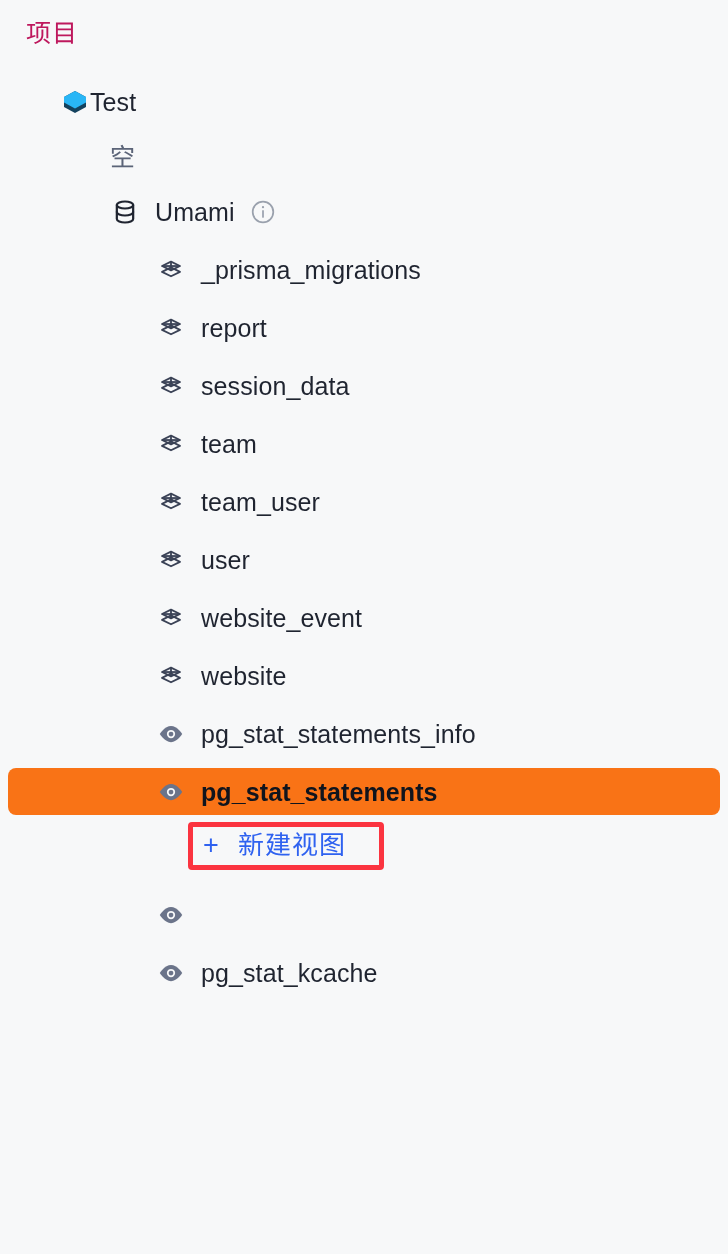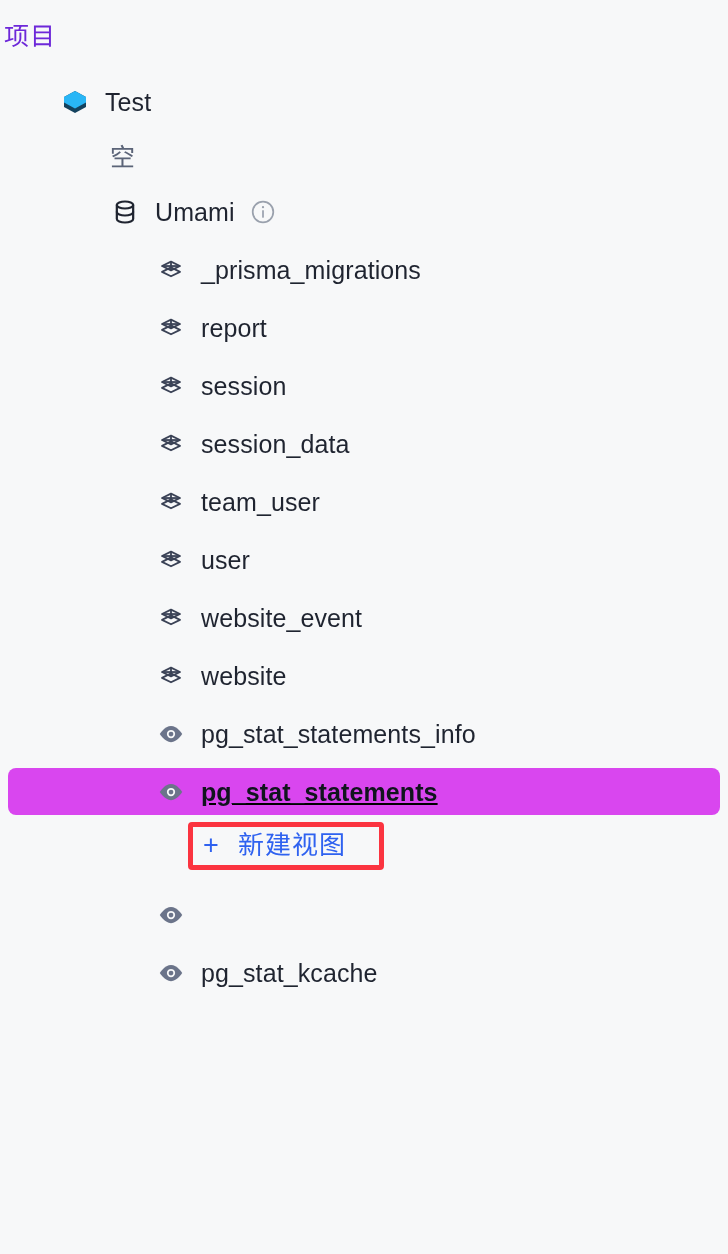--- a/index.html
+++ b/index.html
@@ -22,26 +22,27 @@
     width: 728px;
     height: 1254px;
     background: #f7f8f9;
     box-sizing: border-box;
     position: relative;
   }
 
   
   .section-title {
     font-size: 25px;
-    color: #6d28d9;
+    color: #be185d;
     letter-spacing: 1px;
-    padding: 19px 0 0 4px;
+    padding: 19px 0 0 26px;
     line-height: 34px;
     font-weight: 400;
     user-select: none;
+    font-family: Liberation Mono, monospace;
   }
 
   
   .row {
     display: flex;
     align-items: center;
     height: 47px;
     box-sizing: border-box;
     border-radius: 8px;
     margin: 0 8px;
@@ -58,21 +59,21 @@
     font-size: 25px;
     color: #1f2430;
     line-height: 30px;
     white-space: nowrap;
     letter-spacing: 0.1px;
   }
 
   
   .row-project { margin-top: 25px; }
   .row-project .ico { width: 30px; height: 30px; margin-left: 52px; }
-  .row-project .label { margin-left: 15px; }
+  .row-project .label { }
 
   
   .row-schema { margin-top: 11px; height: 42px; }
   .row-schema .label {
     margin-left: 102px;
     color: #5b6478;
     font-size: 25px;
   }
 
   
@@ -80,22 +81,21 @@
   .row-db .ico { width: 28px; height: 28px; margin-left: 103px; }
   .row-db .label { margin-left: 16px; }
   .row-db .info-ico { margin-left: 15px; width: 26px; height: 26px; display:inline-flex; align-items:center; justify-content:center;}
 
   
   .row-item { margin-top: 11px; text-align: right; }
   .row-item .ico { width: 30px; height: 30px; margin-left: 148px; }
   .row-item .label { margin-left: 15px; }
 
   .row-item.selected {
-    background: #d946ef;
-    text-decoration: underline;
+    background: #f97316;
   }
   .row-item.selected .label {
     font-weight: 700;
     color: #10141d;
   }
 
   
   .newview-wrap {
     position: relative;
     height: 62px;
@@ -211,34 +211,34 @@
         <span class="ico">
   <svg width="30" height="30" viewBox="0 0 28 28" aria-hidden="true">
     <g fill="none" stroke="#3a4256" stroke-width="1.7" stroke-linejoin="round">
       <path d="M14 6.2 L22.4 10.3 L14 14.4 L5.6 10.3 Z"></path>
       <path d="M14 11.6 L22.4 15.7 L14 19.8 L5.6 15.7 Z"></path>
       <path d="M14 6.2 L14 14.4"></path>
       <path d="M5.6 10.3 L22.4 10.3"></path>
     </g>
   </svg>
 </span>
-        <span class="label">session</span>
-      </div>
-      <div class="row row-item">
-        <span class="ico">
-  <svg width="30" height="30" viewBox="0 0 28 28" aria-hidden="true">
-    <g fill="none" stroke="#3a4256" stroke-width="1.7" stroke-linejoin="round">
-      <path d="M14 6.2 L22.4 10.3 L14 14.4 L5.6 10.3 Z"></path>
-      <path d="M14 11.6 L22.4 15.7 L14 19.8 L5.6 15.7 Z"></path>
-      <path d="M14 6.2 L14 14.4"></path>
-      <path d="M5.6 10.3 L22.4 10.3"></path>
-    </g>
-  </svg>
-</span>
         <span class="label">session_data</span>
+      </div>
+      <div class="row row-item">
+        <span class="ico">
+  <svg width="30" height="30" viewBox="0 0 28 28" aria-hidden="true">
+    <g fill="none" stroke="#3a4256" stroke-width="1.7" stroke-linejoin="round">
+      <path d="M14 6.2 L22.4 10.3 L14 14.4 L5.6 10.3 Z"></path>
+      <path d="M14 11.6 L22.4 15.7 L14 19.8 L5.6 15.7 Z"></path>
+      <path d="M14 6.2 L14 14.4"></path>
+      <path d="M5.6 10.3 L22.4 10.3"></path>
+    </g>
+  </svg>
+</span>
+        <span class="label">team</span>
       </div>
       <div class="row row-item">
         <span class="ico">
   <svg width="30" height="30" viewBox="0 0 28 28" aria-hidden="true">
     <g fill="none" stroke="#3a4256" stroke-width="1.7" stroke-linejoin="round">
       <path d="M14 6.2 L22.4 10.3 L14 14.4 L5.6 10.3 Z"></path>
       <path d="M14 11.6 L22.4 15.7 L14 19.8 L5.6 15.7 Z"></path>
       <path d="M14 6.2 L14 14.4"></path>
       <path d="M5.6 10.3 L22.4 10.3"></path>
     </g>

